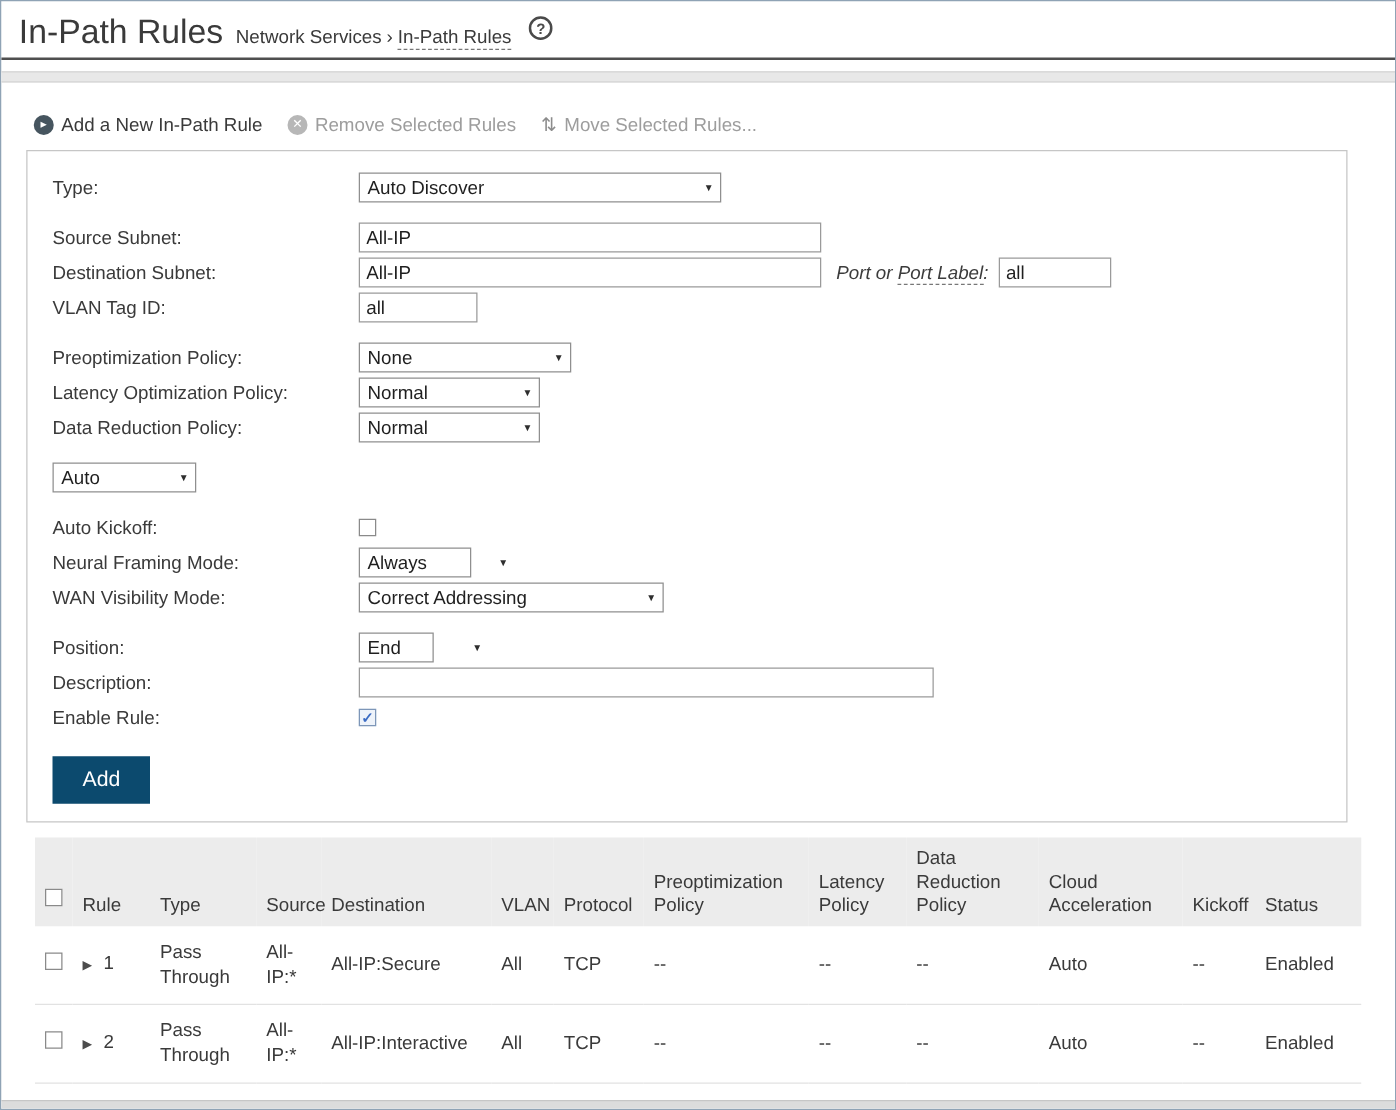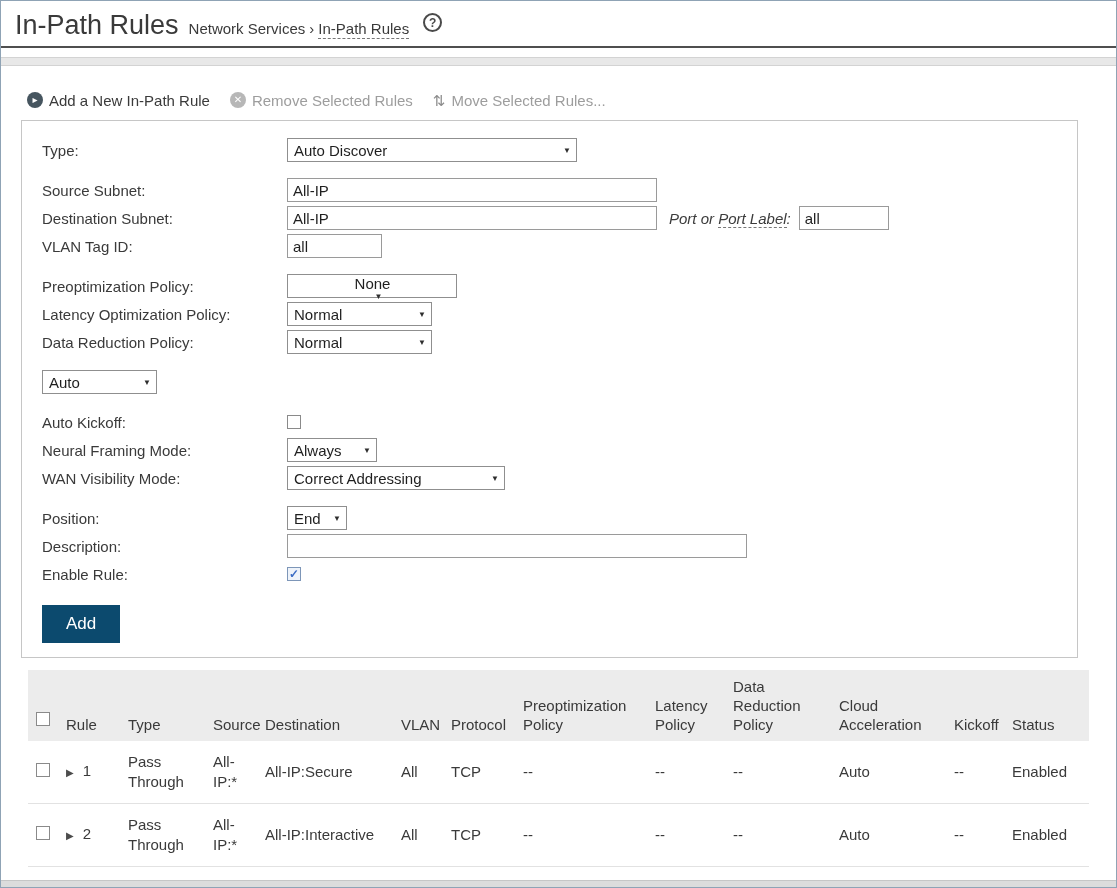--- a/index.html
+++ b/index.html
@@ -68,24 +68,24 @@
     border: 1px solid #c6c6c6;
     padding: 14px 20px 14px 20px;
   }
   .form-row { display: flex; align-items: center; margin: 2px 0; min-height: 26px; }
   .form-row.g { margin-top: 14px; }
   .flabel { width: 245px; flex-shrink: 0; font-size: 15px; color: #3a3a3a; }
 
   .select {
     height: 24px; border: 1px solid #8f8f8f; background: #fff;
     display: inline-flex; align-items: center; justify-content: space-between;
-    padding: 0 5px 0 6px; font-size: 15px; color: #1f1f1f; cursor: pointer;
+    padding: 0 5px 0 6px; font-size: 15px; color: #1f1f1f; cursor: pointer; gap: 45px;
   }
   .sel-arrow { font-size: 8px; color: #2e2e2e; margin-left: 12px; }
-  .w290 { width: 290px; } .w210 { width: 218px; } .w170 { width: 170px; flex-direction: column; }
+  .w290 { width: 290px; } .w210 { width: 244px; } .w170 { width: 170px; }
   .w145 { width: 145px; } .w115 { width: 115px; } .w90 { width: 90px; }
   .w60 { width: 60px; }
 
   .tinput {
     height: 24px; border: 1px solid #9a9a9a; background: #fff;
     padding: 0 5px; font-size: 15px; color: #1f1f1f;
     font-family: "Liberation Sans", sans-serif;
   }
   .iw370 { width: 370px; } .iw95 { width: 95px; } .iw90 { width: 90px; } .iw460 { width: 460px; }
 

